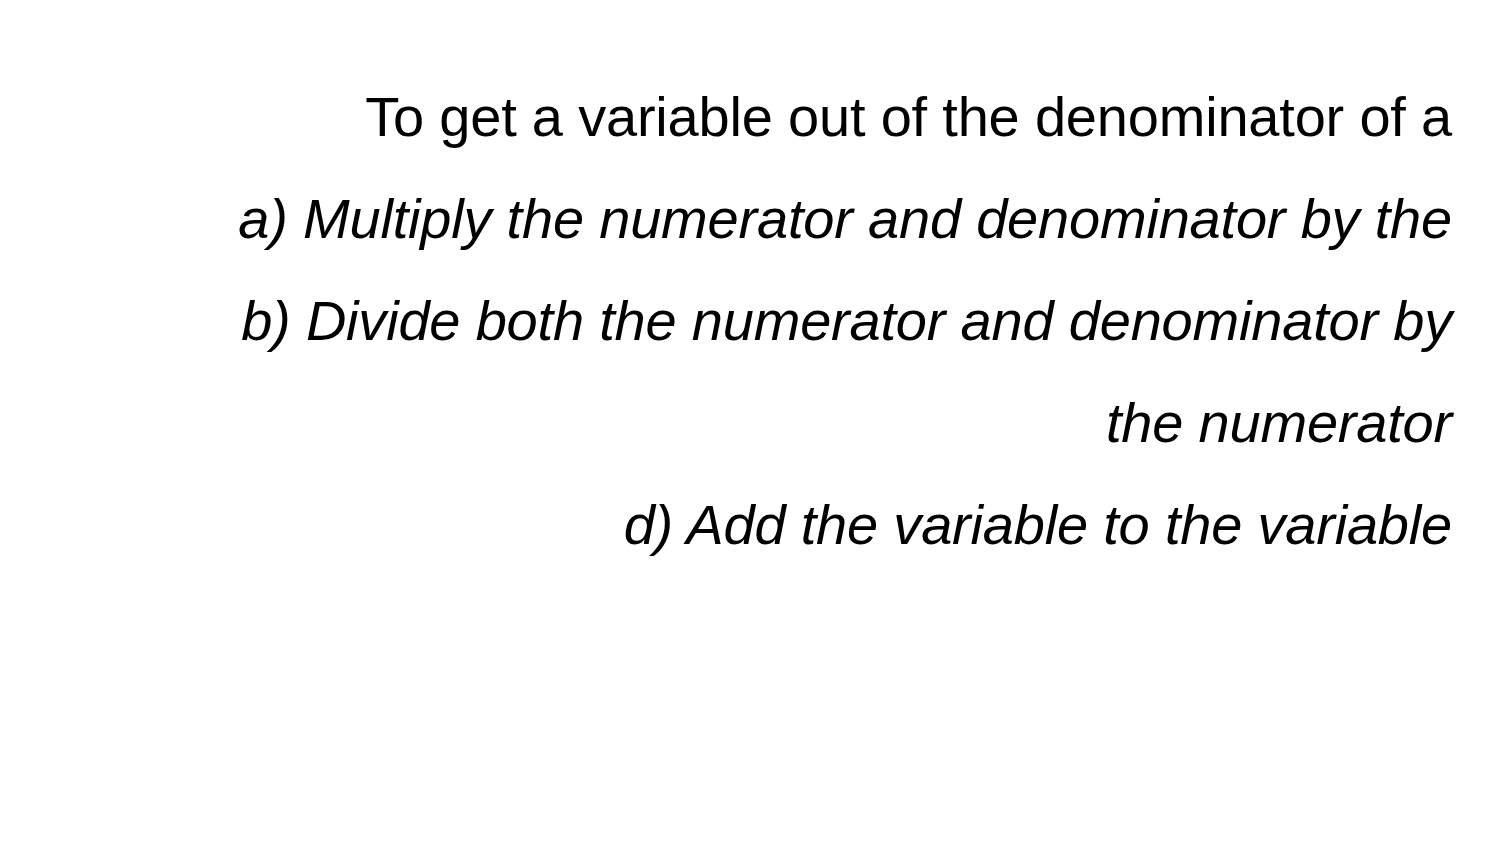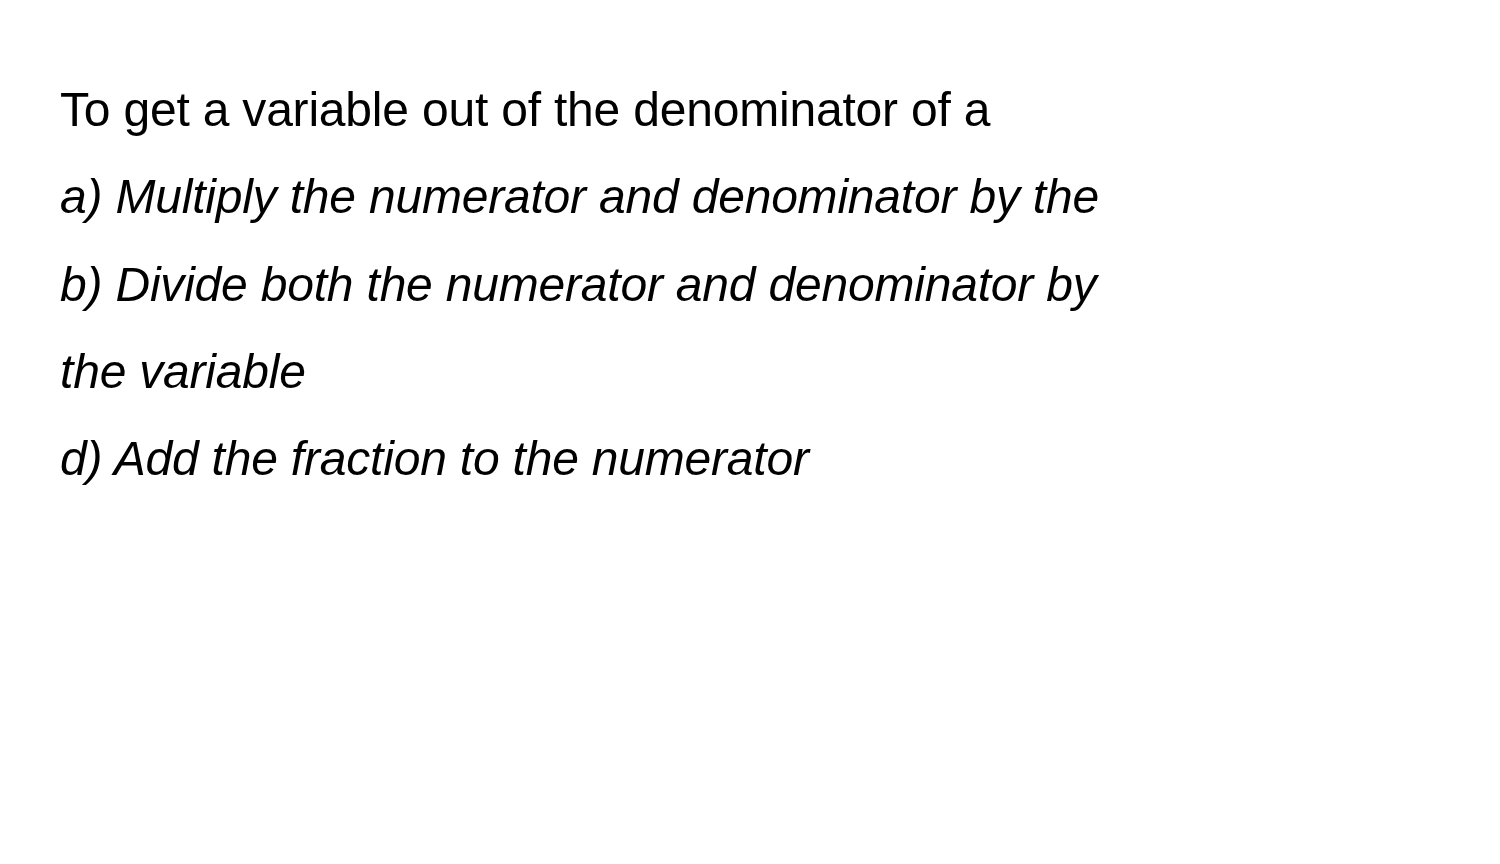--- a/index.html
+++ b/index.html
@@ -7,23 +7,24 @@
     padding: 0;
     width: 1500px;
     height: 864px;
     background: #ffffff;
     font-family: -apple-system, BlinkMacSystemFont, "Segoe UI", Helvetica, Arial, sans-serif;
     color: #000000;
     overflow: hidden;
   }
   .content {
     padding: 66px 48px 0 60px;
-    font-size: 48px;
+    font-size: 56px;
     line-height: 1.82;
     letter-spacing: -0.2px;
+    text-align: right;
   }
   .question {
     margin-bottom: 0;
   }
   .option {
     margin-bottom: 0;
     font-style: italic;
   }
 </style>
 </head>
@@ -31,18 +32,18 @@
 
 <div class="content">
   <div class="question">
     <div>To get a variable out of the denominator of a</div>
   </div>
   <div class="option">
     <div>a) Multiply the numerator and denominator by the</div>
   </div>
   <div class="option">
     <div>b) Divide both the numerator and denominator by</div>
-    <div>the variable</div>
+    <div>the numerator</div>
   </div>
   <div class="option">
-    <div>d) Add the fraction to the numerator</div>
+    <div>d) Add the variable to the variable</div>
   </div>
 </div>
 
 </body></html>

